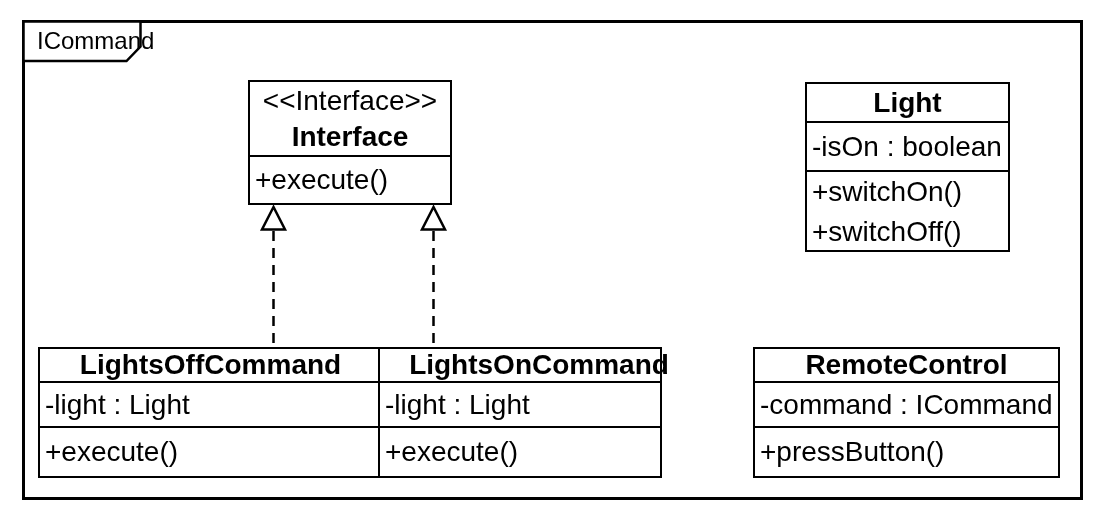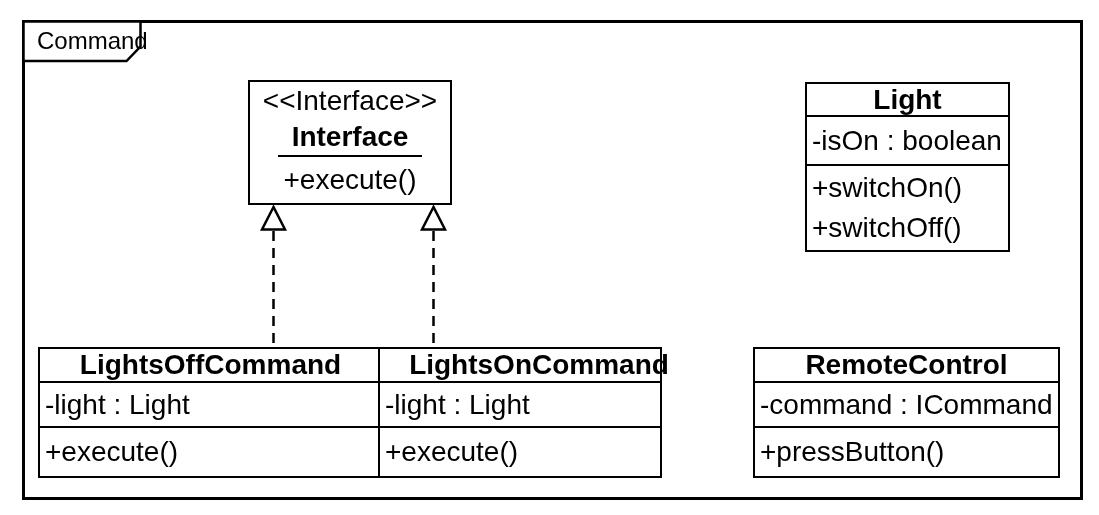--- a/index.html
+++ b/index.html
@@ -104,34 +104,34 @@
       <line x1="273.5" y1="231" x2="273.5" y2="346" stroke="#000000" stroke-width="2.5" stroke-dasharray="10,7"></line>
       <polygon points="273.5,207 262,229.5 285,229.5" fill="#ffffff" stroke="#000000" stroke-width="2.5"></polygon>
     </g>
 
     <g style="pointer-events:auto;">
       <line x1="433.5" y1="231" x2="433.5" y2="346" stroke="#000000" stroke-width="2.5" stroke-dasharray="10,7"></line>
       <polygon points="433.5,207 422,229.5 445,229.5" fill="#ffffff" stroke="#000000" stroke-width="2.5"></polygon>
     </g>
   </svg>
 
-  <div class="tab-label">Command</div>
+  <div class="tab-label">ICommand</div>
 
-  <div class="uml-class" style="left:248px; top:80px; width:204px; height:125px;align-items:center;">
+  <div class="uml-class" style="left:248px; top:80px; width:204px; height:125px;">
     <div class="uml-head" style="height:73px;">
       <div class="stereo">&lt;&lt;Interface&gt;&gt;</div>
       <div>Interface</div>
     </div>
     <div class="uml-sec grow">
       <div class="member">+execute()</div>
     </div>
   </div>
 
   <div class="uml-class" style="left:805px; top:82px; width:205px; height:170px;">
-    <div class="uml-head" style="height:31px;">
+    <div class="uml-head" style="height:37px;">
       <div>Light</div>
     </div>
     <div class="uml-sec" style="height:49px;">
       <div class="member">-isOn : boolean</div>
     </div>
     <div class="uml-sec grow">
       <div class="member">+switchOn()</div>
       <div class="member">+switchOff()</div>
     </div>
   </div>

